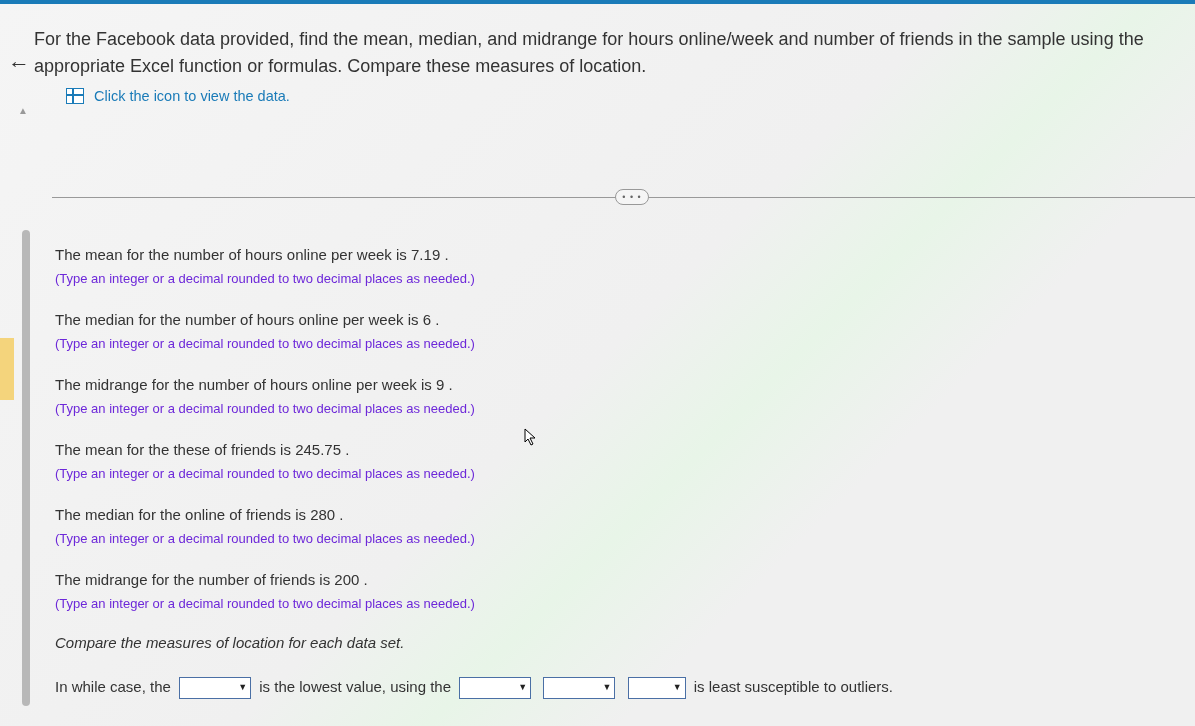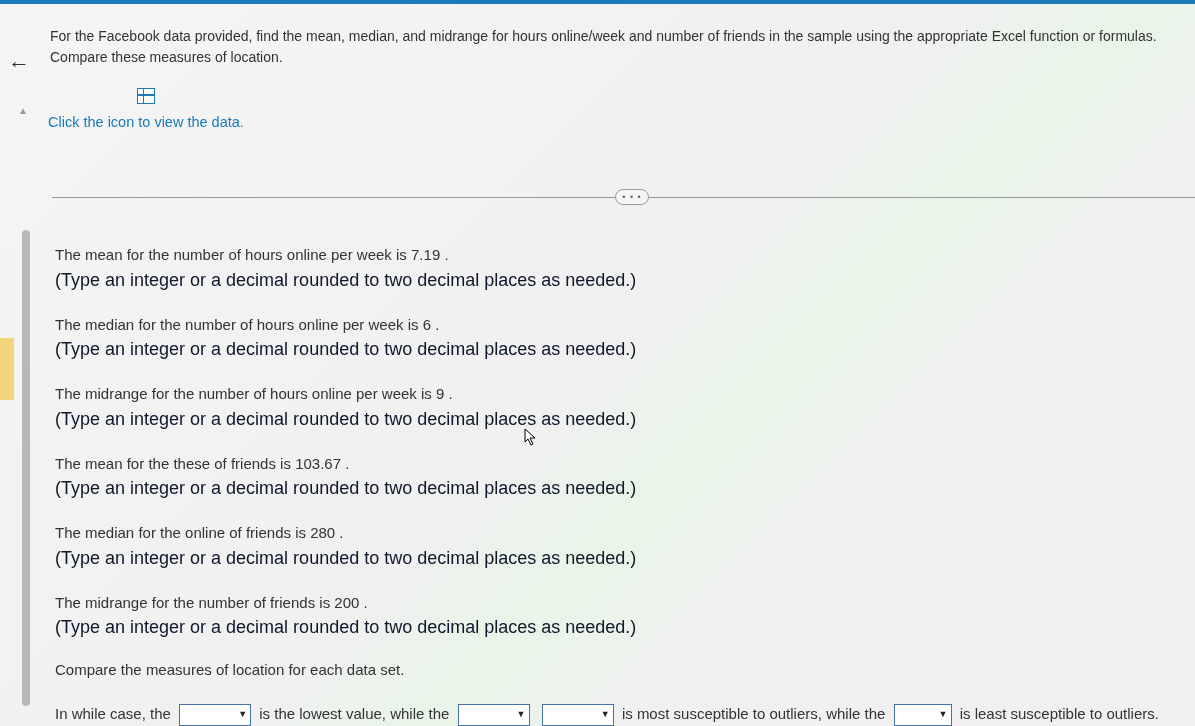--- a/index.html
+++ b/index.html
@@ -21,34 +21,33 @@
       position: absolute;
       top: 48px;
       left: 8px;
       font-size: 22px;
       color: #333;
       cursor: pointer;
     }
     .question-text {
       position: absolute;
       top: 26px;
-      left: 50px;
+      left: 34px;
       right: 20px;
-      font-size: 14px;
+      font-size: 18px;
       color: #333;
       line-height: 1.5;
     }
     .data-link-row {
       position: absolute;
       top: 88px;
-      left: 48px;
+      left: 66px;
       display: flex;
       align-items: center;
       gap: 10px;
-      flex-direction: column;
     }
     .data-icon {
       width: 18px;
       height: 16px;
       border: 1.5px solid #1a7bb8;
       position: relative;
       background: #fff;
     }
     .data-icon::before, .data-icon::after {
       content: '';
@@ -107,26 +106,27 @@
       color: #333;
     }
     .answer-block {
       margin-bottom: 20px;
       line-height: 1.5;
     }
     .answer-value {
       font-weight: normal;
     }
     .hint-text {
-      font-size: 18px;
-      color: #0f172a;
+      font-size: 13px;
+      color: #6d28d9;
     }
     .compare-prompt {
       margin-bottom: 18px;
       margin-top: 16px;
+      font-style: italic;
     }
     .fill-line {
       line-height: 2.4;
       display: block;
     }
     .dropdown-box {
       display: inline-flex;
       align-items: center;
       justify-content: flex-end;
       width: 72px;
@@ -202,49 +202,48 @@
     <span>The median for the number of hours online per week is </span><span class="answer-value">6</span><span> .</span><br>
     <span class="hint-text">(Type an integer or a decimal rounded to two decimal places as needed.)</span>
   </div>
 
   <div class="answer-block">
     <span>The midrange for the number of hours online per week is </span><span class="answer-value">9</span><span> .</span><br>
     <span class="hint-text">(Type an integer or a decimal rounded to two decimal places as needed.)</span>
   </div>
 
   <div class="answer-block">
-    <span>The mean for the these of friends is </span><span class="answer-value">103.67</span><span> .</span><br>
+    <span>The mean for the these of friends is </span><span class="answer-value">245.75</span><span> .</span><br>
     <span class="hint-text">(Type an integer or a decimal rounded to two decimal places as needed.)</span>
   </div>
 
   <div class="answer-block">
     <span>The median for the online of friends is </span><span class="answer-value">280</span><span> .</span><br>
     <span class="hint-text">(Type an integer or a decimal rounded to two decimal places as needed.)</span>
   </div>
 
   <div class="answer-block">
     <span>The midrange for the number of friends is </span><span class="answer-value">200</span><span> .</span><br>
     <span class="hint-text">(Type an integer or a decimal rounded to two decimal places as needed.)</span>
   </div>
 
   <div class="compare-prompt">Compare the measures of location for each data set.</div>
 
   <div class="fill-line">
     <span>In while case, the </span>
     <span class="dropdown-box">
         <span class="dropdown-triangle">▼</span>
       </span>
-    <span> is the lowest value, while the </span>
+    <span> is the lowest value, using the </span>
     <span class="dropdown-box">
         <span class="dropdown-triangle">▼</span>
       </span>
     <span class="dropdown-box">
         <span class="dropdown-triangle">▼</span>
       </span>
-    <span> is most susceptible to outliers, while the </span>
     <span class="dropdown-box narrow">
         <span class="dropdown-triangle">▼</span>
       </span>
     <span> is least susceptible to outliers.</span>
   </div>
 
 </div>
 
 <div class="cursor">
   <svg width="14" height="18" viewBox="0 0 14 18">

